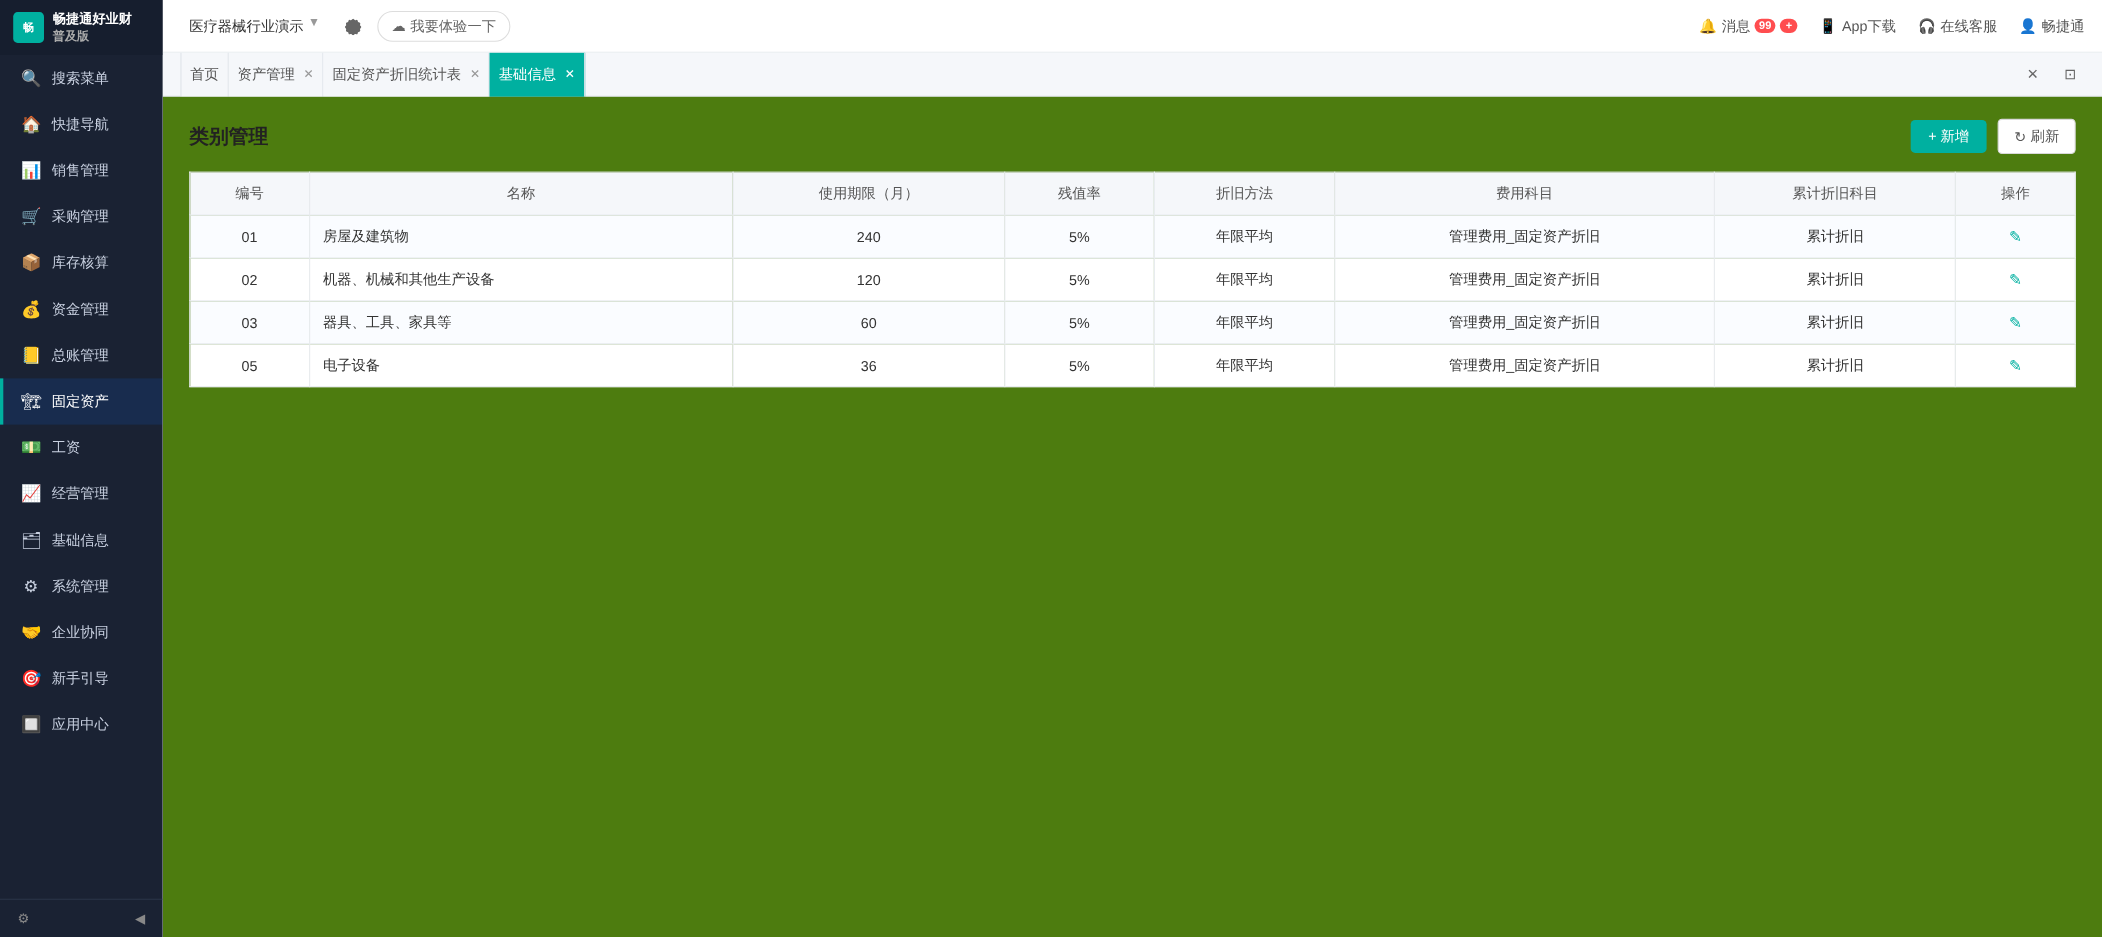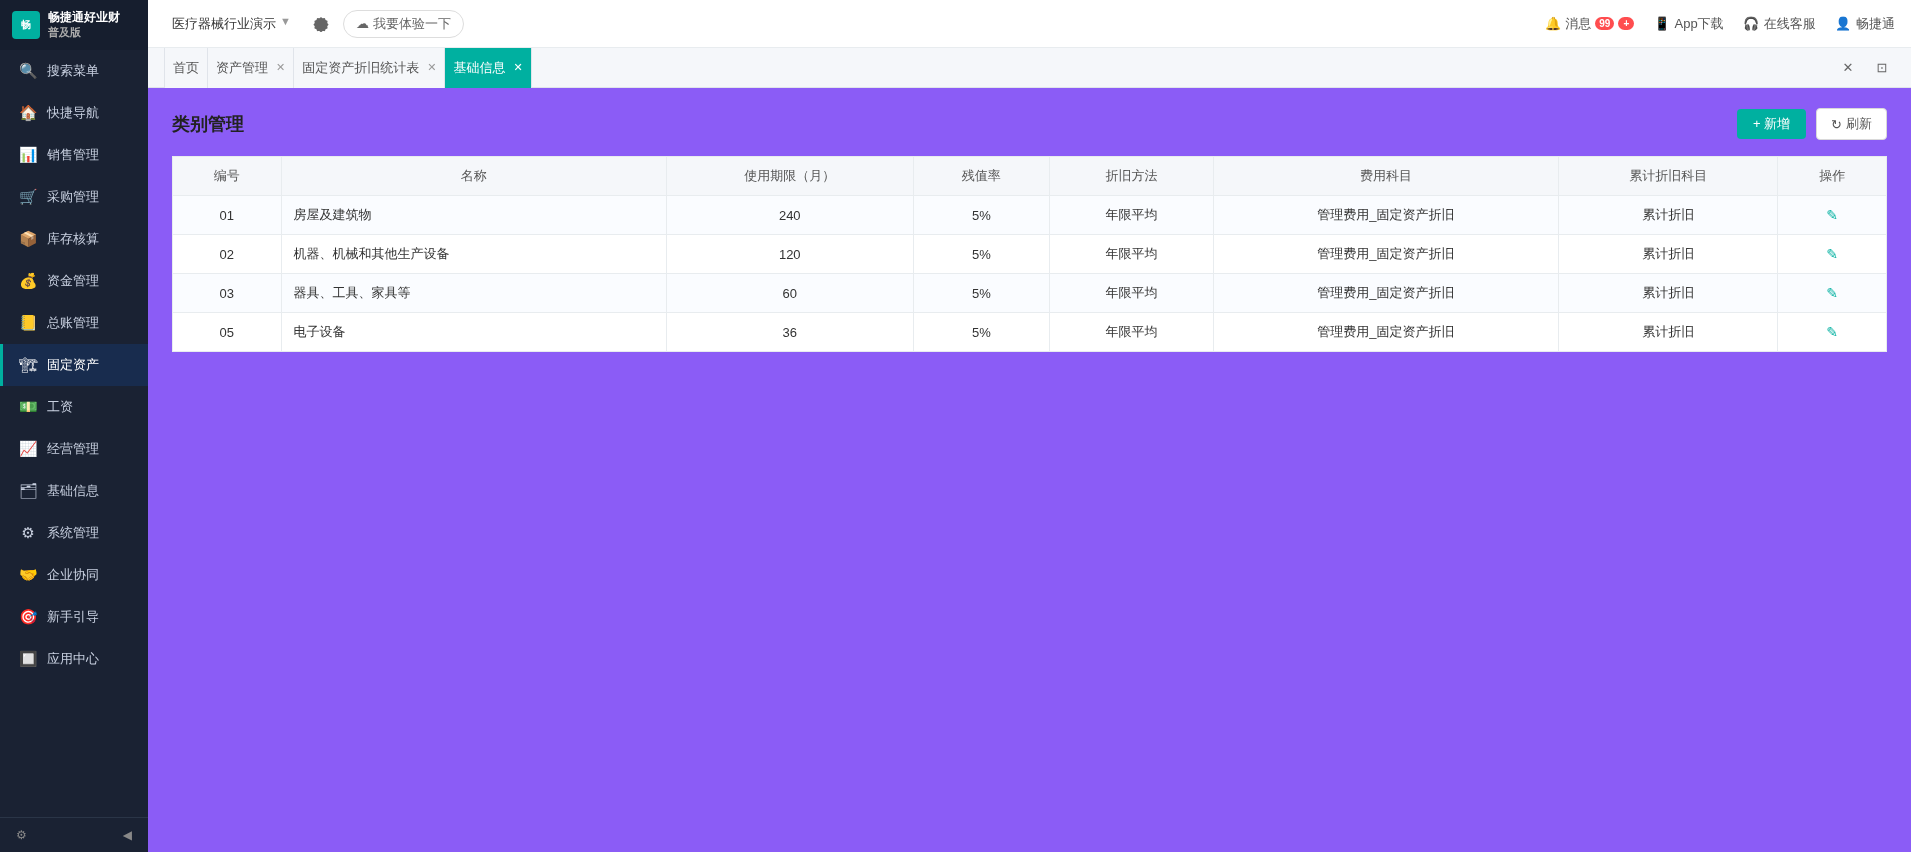--- a/index.html
+++ b/index.html
@@ -190,21 +190,21 @@
     .tab-action-btn {
       width: 26px; height: 26px;
       display: flex; align-items: center; justify-content: center;
       cursor: pointer; color: #666;
       border-radius: 3px;
     }
 
     
     .page-content {
       flex: 1;
-      background: #8b5cf6;
+      background: #4d7c0f;
       margin: 0;
       padding: 20px 24px;
       overflow-y: auto;
     }
 
     .page-header {
       display: flex;
       align-items: center;
       justify-content: space-between;
       margin-bottom: 16px;

